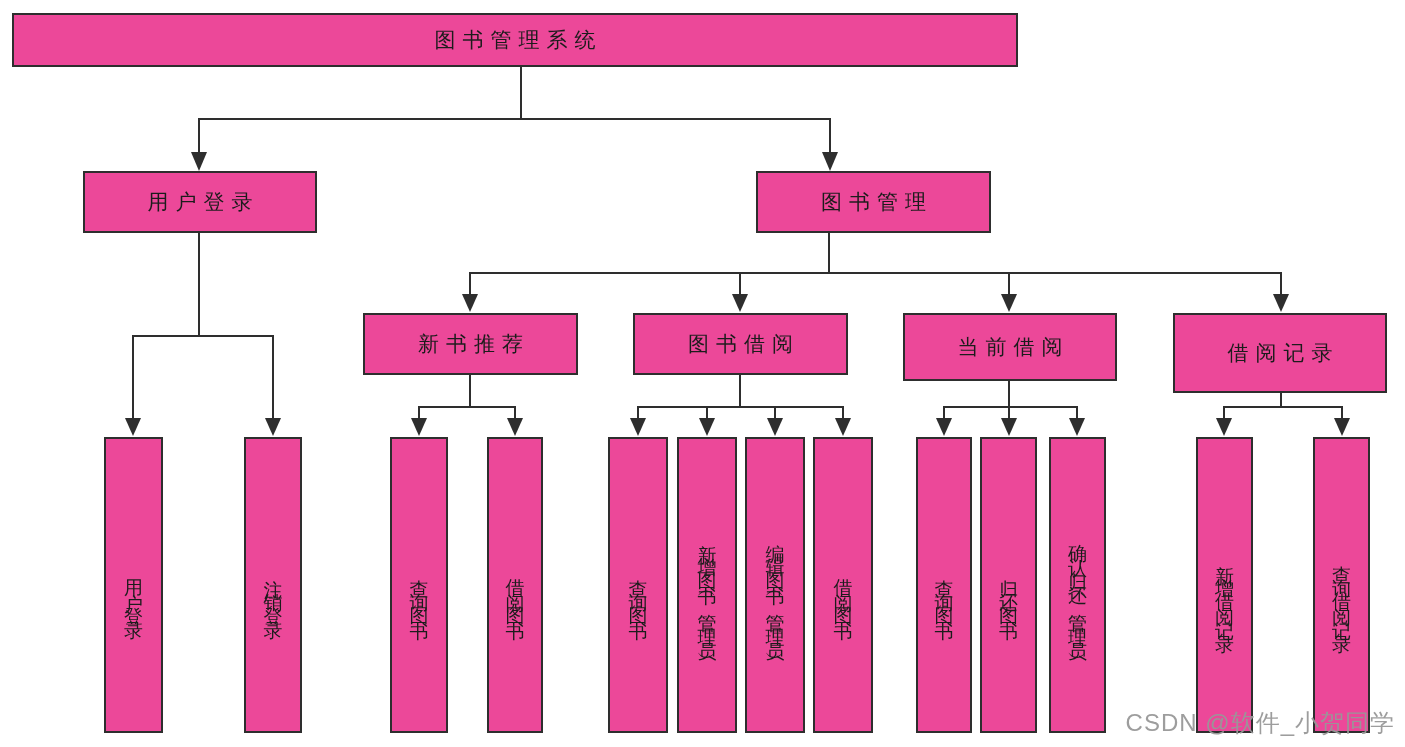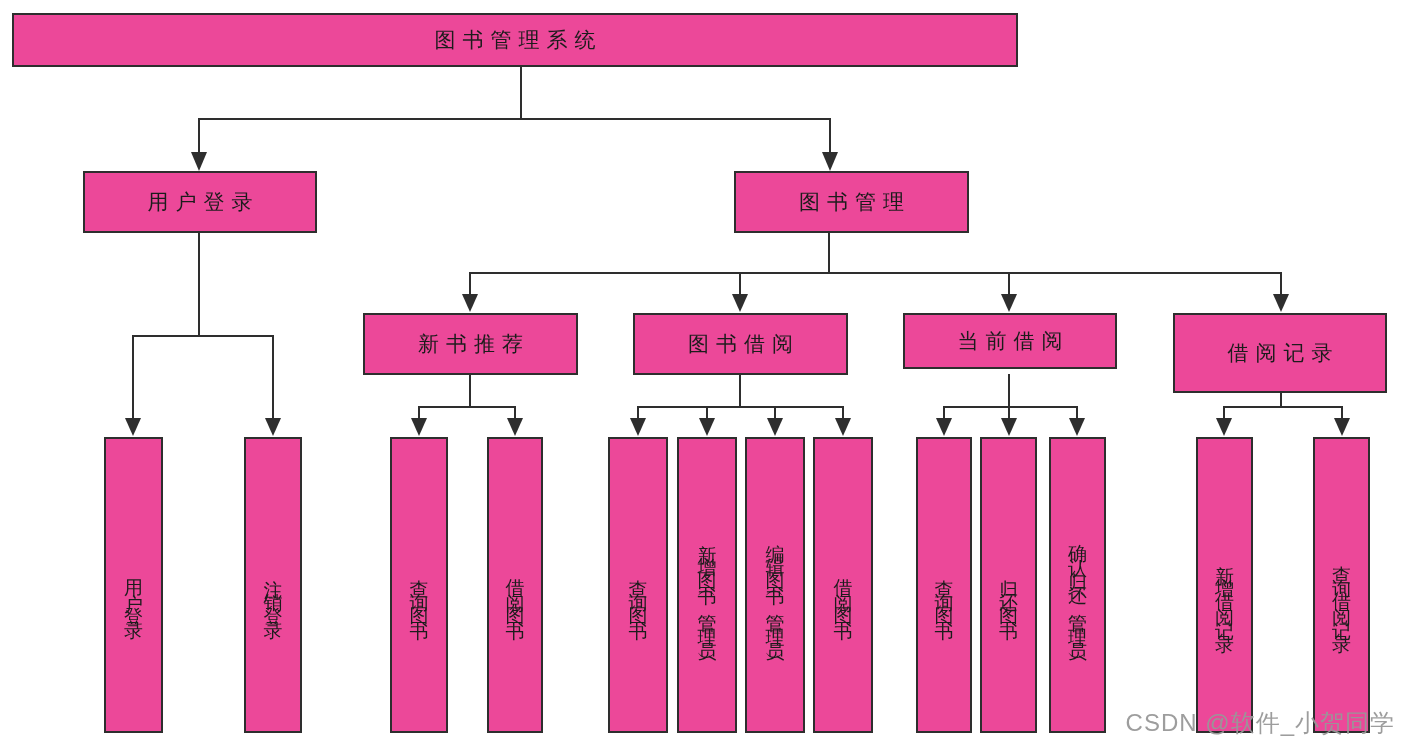--- a/index.html
+++ b/index.html
@@ -136,31 +136,31 @@
     </g>
   </svg>
 
   <div class="box" style="left:12px; top:13px; width:1006px; height:54px;">
     <span class="h-label">图书管理系统</span>
   </div>
 
   <div class="box" style="left:83px; top:171px; width:234px; height:62px;">
     <span class="h-label">用户登录</span>
   </div>
-  <div class="box" style="left:734px; top:171px; width:235px; height:62px;">
+  <div class="box" style="left:756px; top:171px; width:235px; height:62px;">
     <span class="h-label">图书管理</span>
   </div>
 
   <div class="box" style="left:633px; top:313px; width:215px; height:62px;">
     <span class="h-label">图书借阅</span>
   </div>
   <div class="box" style="left:363px; top:313px; width:215px; height:62px;">
     <span class="h-label">新书推荐</span>
   </div>
-  <div class="box" style="left:903px; top:313px; width:214px; height:56px;">
+  <div class="box" style="left:903px; top:313px; width:214px; height:68px;">
     <span class="h-label">当前借阅</span>
   </div>
   <div class="box" style="left:1173px; top:313px; width:214px; height:80px;">
     <span class="h-label">借阅记录</span>
   </div>
 
   <div class="box v" style="left:104px; top:437px; width:59px; height:296px;">
     <span class="v-label">用户登录</span>
   </div>
   <div class="box v" style="left:244px; top:437px; width:58px; height:296px;">

